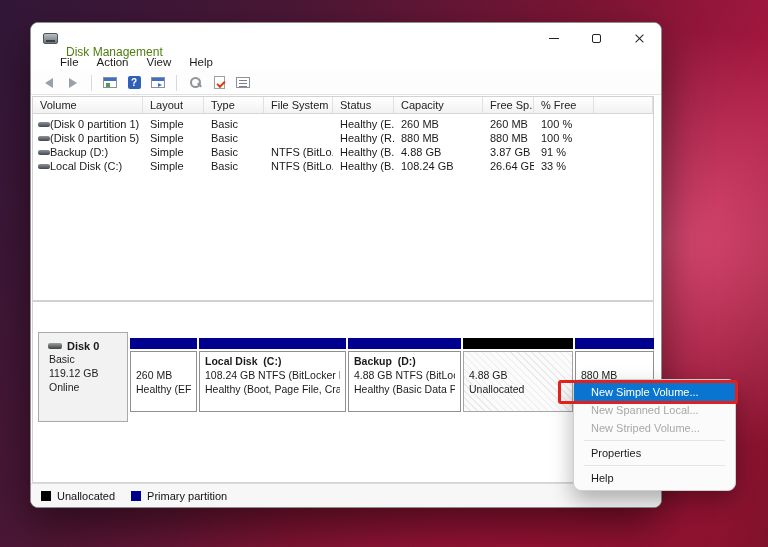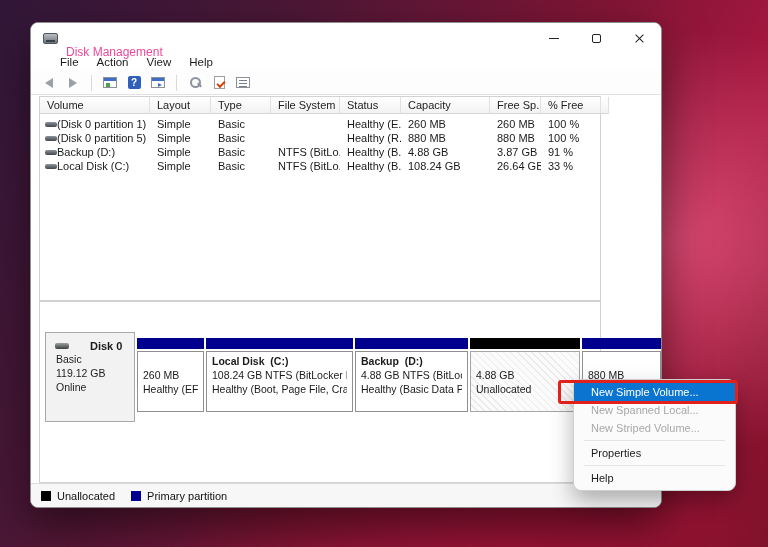--- a/index.html
+++ b/index.html
@@ -22,21 +22,21 @@
     border:1px solid #8d8d8d;
     box-shadow:0 18px 45px rgba(0,0,0,0.5);
   }
   .titlebar { height:30px; display:flex; align-items:center; background:#ffffff; }
   .app-icon {
     width:15px; height:11px; margin:0 8px 0 12px; position:relative;
     background:linear-gradient(#b9bec4,#6f757c); border-radius:2px;
     border:1px solid #4e545b;
   }
   .app-icon::after{ content:""; position:absolute; left:2px; right:2px; top:6px; height:2px; background:#3b4047; }
-  .title { font-size:12px; color:#ec4899;margin-top:28px; }
+  .title { font-size:12px; color:#4d7c0f;margin-top:28px; }
   .win-controls { margin-left:auto; display:flex; height:30px; }
   .wbtn { width:43px; height:30px; display:flex; align-items:center; justify-content:center; position:relative; }
   .glyph-min { width:10px; height:1px; background:#222; }
   .glyph-max { width:9px; height:9px; border:1px solid #222; border-radius:2px; }
   .glyph-close { position:relative; width:11px; height:11px; }
   .glyph-close::before,.glyph-close::after{
     content:""; position:absolute; left:0; top:5px; width:11px; height:1px; background:#222;
   }
   .glyph-close::before{ transform:rotate(45deg);} .glyph-close::after{ transform:rotate(-45deg);}
   
@@ -63,21 +63,21 @@
       border:2px solid #8e949b; border-radius:50%; }
   .mag-ico::after { content:""; position:absolute; left:8px; top:8px; width:5px; height:2px;
       background:#8e949b; transform:rotate(45deg); }
   .doc-ico { position:relative; width:11px; height:13px; background:#fff; border:1px solid #9aa0a6; }
   .doc-ico::after { content:""; position:absolute; left:2px; top:4px; width:6px; height:3px;
       border-left:2px solid #d83b01; border-bottom:2px solid #d83b01; transform:rotate(-45deg); }
   .prop-ico { position:relative; width:14px; height:11px; background:#fff; border:1px solid #8b9099; }
   .prop-ico::before { content:""; position:absolute; left:2px; top:2px; right:2px; height:1px;
       background:#7a808a; box-shadow:0 3px 0 #7a808a, 0 6px 0 #7a808a; }
   
-  .pane { position:absolute; left:8px; width:562px; background:#fff; border:1px solid #d2d2d2; }
+  .pane { position:absolute; left:1px; width:622px; background:#fff; border:1px solid #d2d2d2; }
   .top-pane { top:73px; height:205px; }
   .bottom-pane { top:278px; height:182px; }
   
   .lv-grid { display:grid; grid-template-columns:110px 61px 60px 69px 61px 89px 51px 60px 1fr; }
   .lv-head .cell {
     height:17px; line-height:16px; padding-left:7px;
     background:linear-gradient(#ffffff,#f2f2f2);
     border-right:1px solid #e0e0e0; border-bottom:1px solid #d6d6d6;
     color:#222; white-space:nowrap; overflow:hidden;
   }
@@ -85,21 +85,21 @@
   .lv-body { padding-top:3px; }
   .volcell { display:flex; align-items:center; padding-left:5px !important; }
   .vol-icon { flex:0 0 12px; width:12px; height:5px; background:linear-gradient(#8d939a,#43484e);
       border-radius:2px; }
   
   .disk-row { position:absolute; left:5px; top:30px; display:flex; }
   .disk-panel {
     width:90px; height:90px; background:#f2f2f2; border:1px solid #a9a9a9;
     padding:7px 0 0 9px; margin-right:2px;
   }
-  .disk-title { display:flex; align-items:center; gap:21px; font-weight:bold; font-size:11px; }
+  .disk-title { display:flex; align-items:center; gap:5px; font-weight:bold; font-size:11px; }
   .disk-ico { width:14px; height:6px; background:linear-gradient(#9aa09c,#3c403d); border-radius:2px; }
   .disk-line { font-size:10.5px; line-height:14px; color:#1d1d1d; margin-left:1px; }
   .disk-line:first-of-type { margin-top:3px; }
   .partitions { display:flex; gap:2px; padding-top:6px; }
   .part { display:flex; flex-direction:column; }
   .p1{width:67px;} .p2{width:147px;} .p3{width:113px;} .p4{width:110px;} .p5{width:79px;}
   .part-strip { height:11px; margin-bottom:2px; background:#00008f; }
   .part.unalloc .part-strip { background:#000; }
   .part-box {
     height:61px; border:1px solid #8f8f8f; background:#fff; padding:2px 5px; overflow:hidden;

